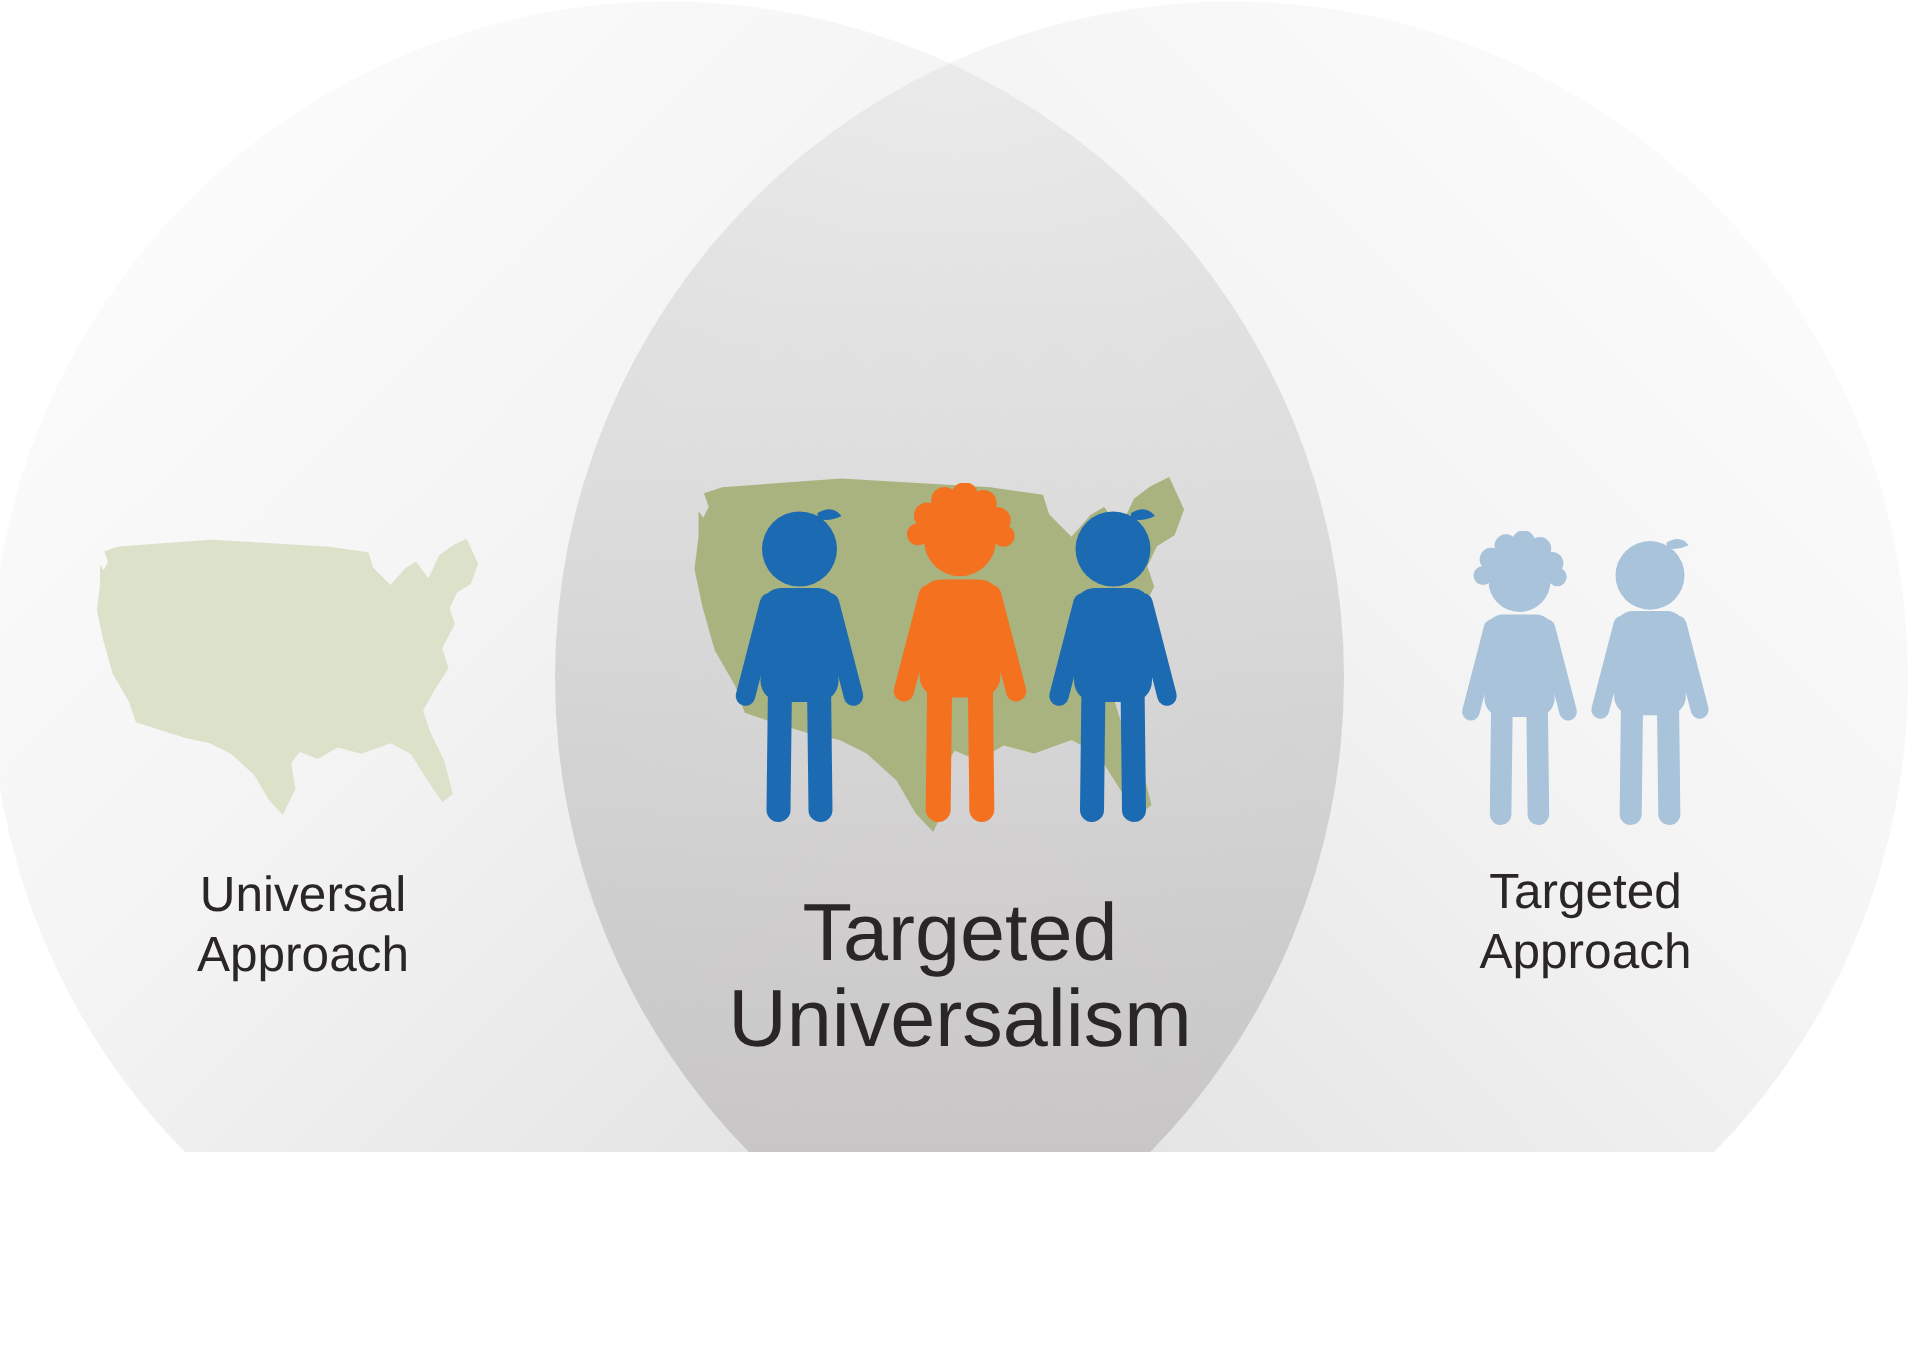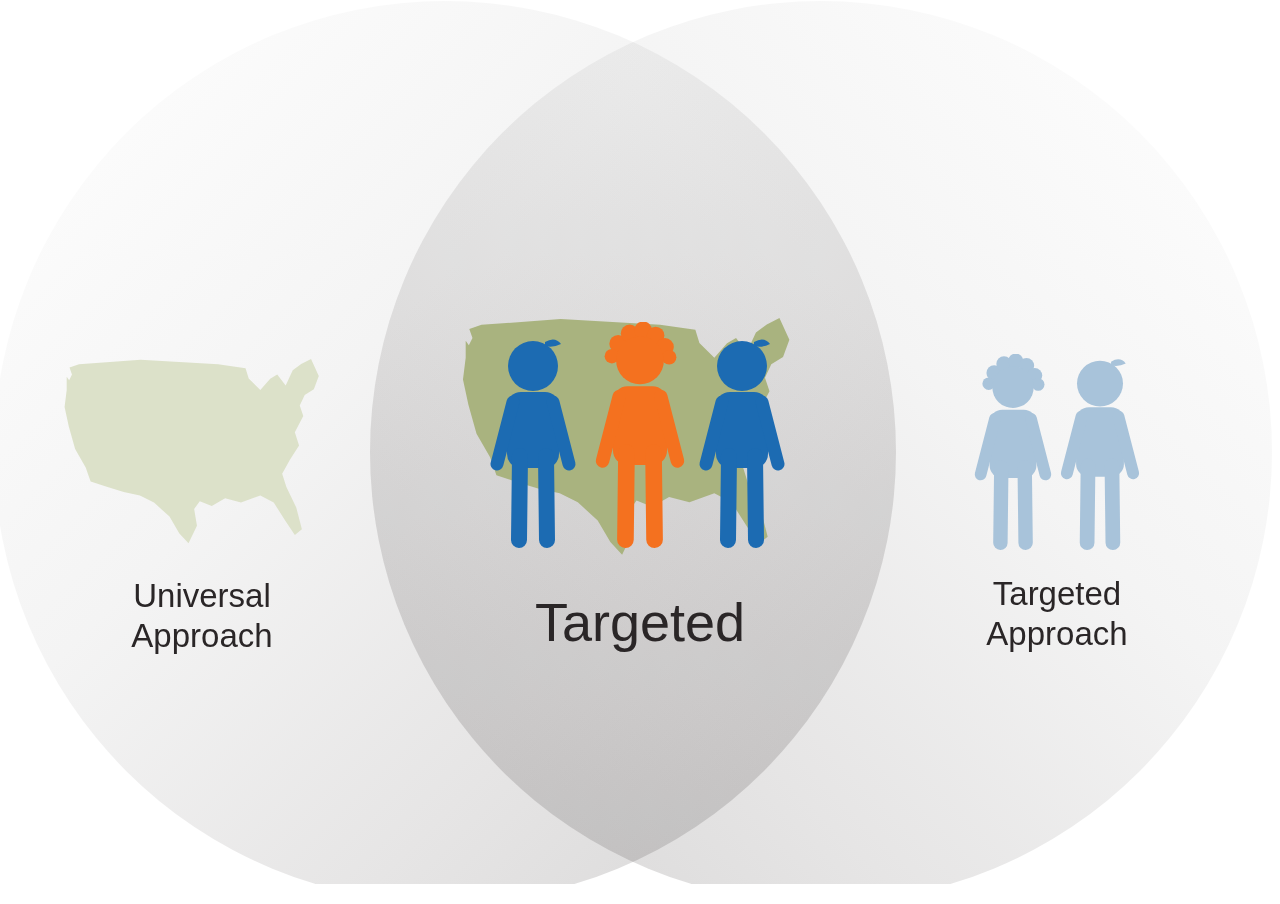--- a/index.html
+++ b/index.html
@@ -1,19 +1,19 @@
 <!DOCTYPE html>
 <html><head>
 <meta charset="utf-8">
 <style>
   html, body { margin: 0; padding: 0; background: #ffffff; }
   .canvas {
     position: relative;
     width: 1280px;
-    height: 884px;
+    height: 768px;
     background: #ffffff;
     overflow: hidden;
     font-family: "Liberation Sans", sans-serif;
   }
   .circle {
     position: absolute;
     width: 902px;
     height: 902px;
     border-radius: 50%;
     mix-blend-mode: multiply;
@@ -121,20 +121,21 @@
     <use href="#person-plain"></use>
   </svg>
 
   <div class="label label-left" style="color: rgb(42, 38, 39);">
     <div>Universal</div>
     <div>Approach</div>
   </div>
 
   <div class="label label-center" style="color: rgb(42, 38, 39);">
     <div>Targeted</div>
+    <div>Universalism</div>
   </div>
 
   <div class="label label-right" style="color: rgb(42, 38, 39);">
     <div>Targeted</div>
     <div>Approach</div>
   </div>
 
 </div>
 
 </body></html>

